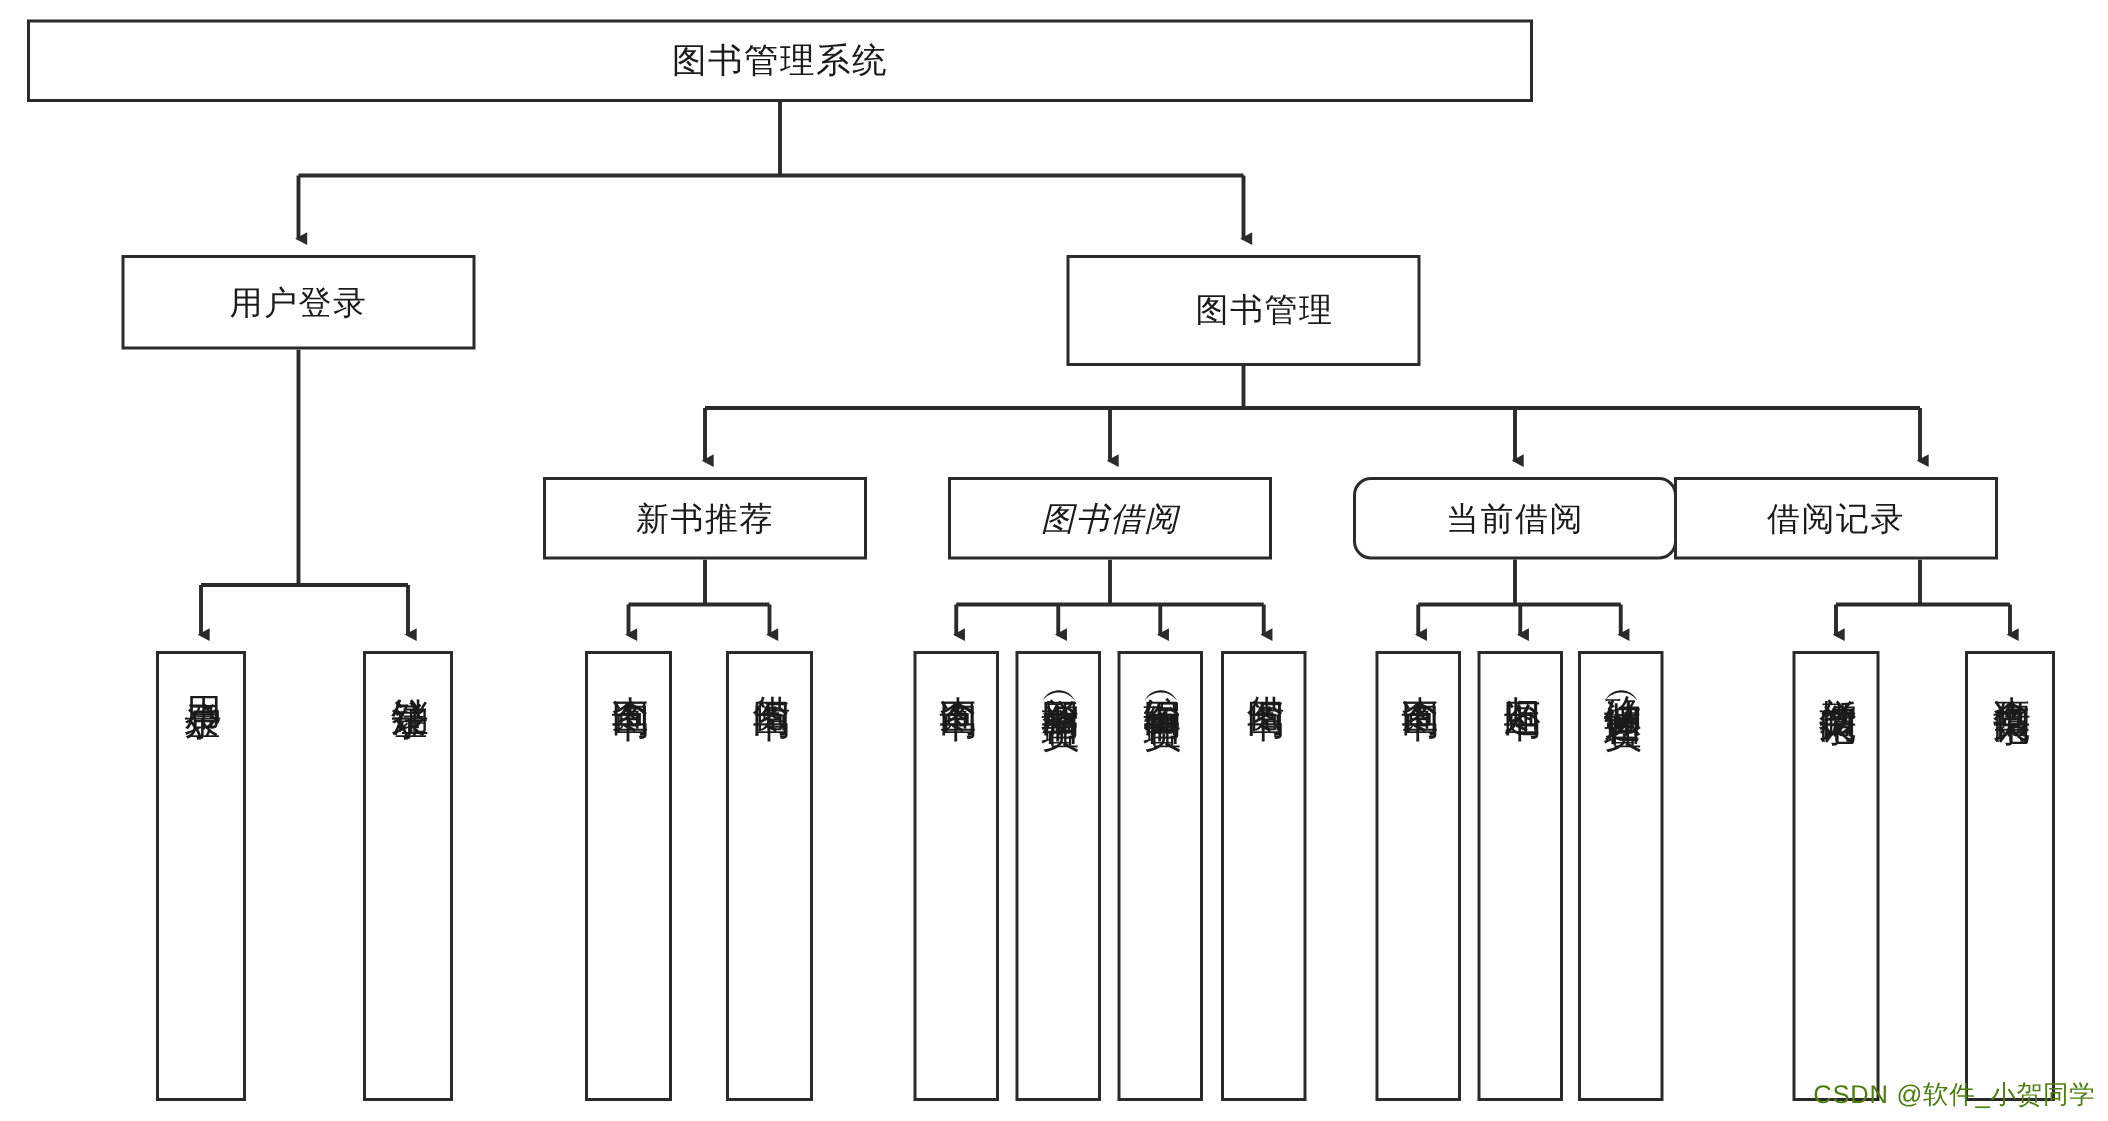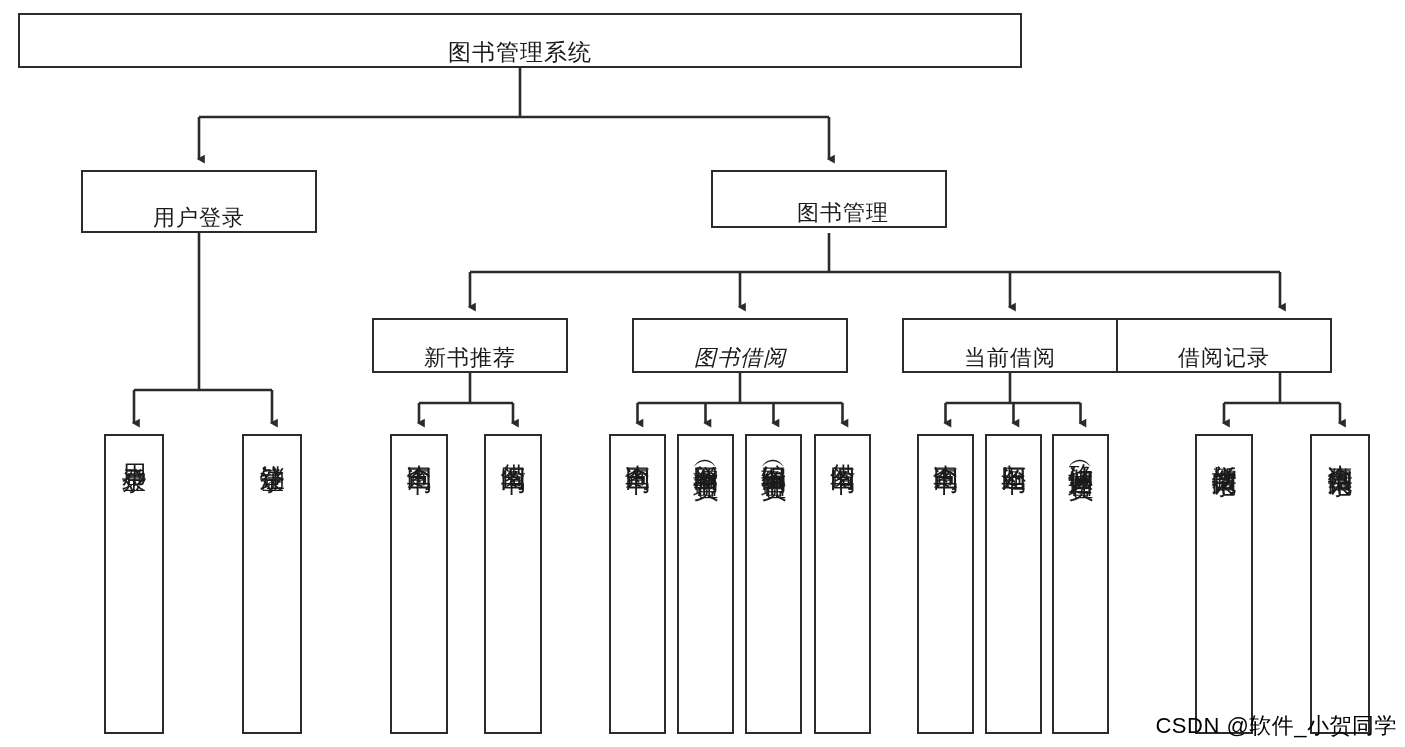--- a/index.html
+++ b/index.html
@@ -23,21 +23,21 @@
     top: 0;
     width: 1405px;
     height: 747px;
   }
   .node {
     position: absolute;
     box-sizing: border-box;
     background: #ffffff;
     border: 2.5px solid #2b2b2b;
     display: flex;
-    align-items: flex-end;
+    align-items: center;
     justify-content: center;
     color: #1b1b1b;
   }
   .node .label {
     display: block;
     text-align: center;
     line-height: 1.18;
   }
   
   .node.h .label {
@@ -58,22 +58,22 @@
     text-orientation: upright;
     font-size: 25px;
     line-height: 1.02;
     letter-spacing: 2px;
     white-space: nowrap;
   }
   #watermark {
     position: absolute;
     right: 8px;
     bottom: 6px;
-    font-size: 22px;
-    color: #000000;
+    font-size: 17px;
+    color: #4d7c0f;
     letter-spacing: 0.5px;
     white-space: nowrap;
     pointer-events: none;
   }
 </style>
 </head>
 <body>
 
 <div id="canvas">
 
@@ -120,30 +120,30 @@
       </g>
   </svg>
 
   <div id="nodes">
       <div class="node h root" style="left: 18px; top: 13px; width: 1004px; height: 55px;">
         <span class="label">图书管理系统</span>
       </div>
       <div class="node h" style="left: 81px; top: 170px; width: 236px; height: 63px;">
         <span class="label">用户登录</span>
       </div>
-      <div class="node h" style="left: 711px; top: 170px; width: 236px; height: 58px; padding-left: 28px;">
+      <div class="node h" style="left: 711px; top: 170px; width: 236px; height: 74px; padding-left: 28px;">
         <span class="label">图书管理</span>
       </div>
-      <div class="node h" style="left: 372px; top: 318px; width: 196px; height: 55px; font-family: Liberation Serif, serif;">
+      <div class="node h" style="left: 362px; top: 318px; width: 216px; height: 55px; font-family: Liberation Serif, serif;">
         <span class="label">新书推荐</span>
       </div>
       <div class="node h" style="left: 632px; top: 318px; width: 216px; height: 55px; font-style: italic;">
         <span class="label">图书借阅</span>
       </div>
-      <div class="node h" style="left: 902px; top: 318px; width: 216px; height: 55px;">
+      <div class="node h" style="left: 902px; top: 318px; width: 216px; height: 55px; border-radius: 12px;">
         <span class="label">当前借阅</span>
       </div>
       <div class="node h" style="left: 1116px; top: 318px; width: 216px; height: 55px;">
         <span class="label">借阅记录</span>
       </div>
       <div class="node v" style="left: 104px; top: 434px; width: 60px; height: 300px;">
         <span class="label">用户登录</span>
       </div>
       <div class="node v" style="left: 242px; top: 434px; width: 60px; height: 300px;">
         <span class="label">注销登录</span>

